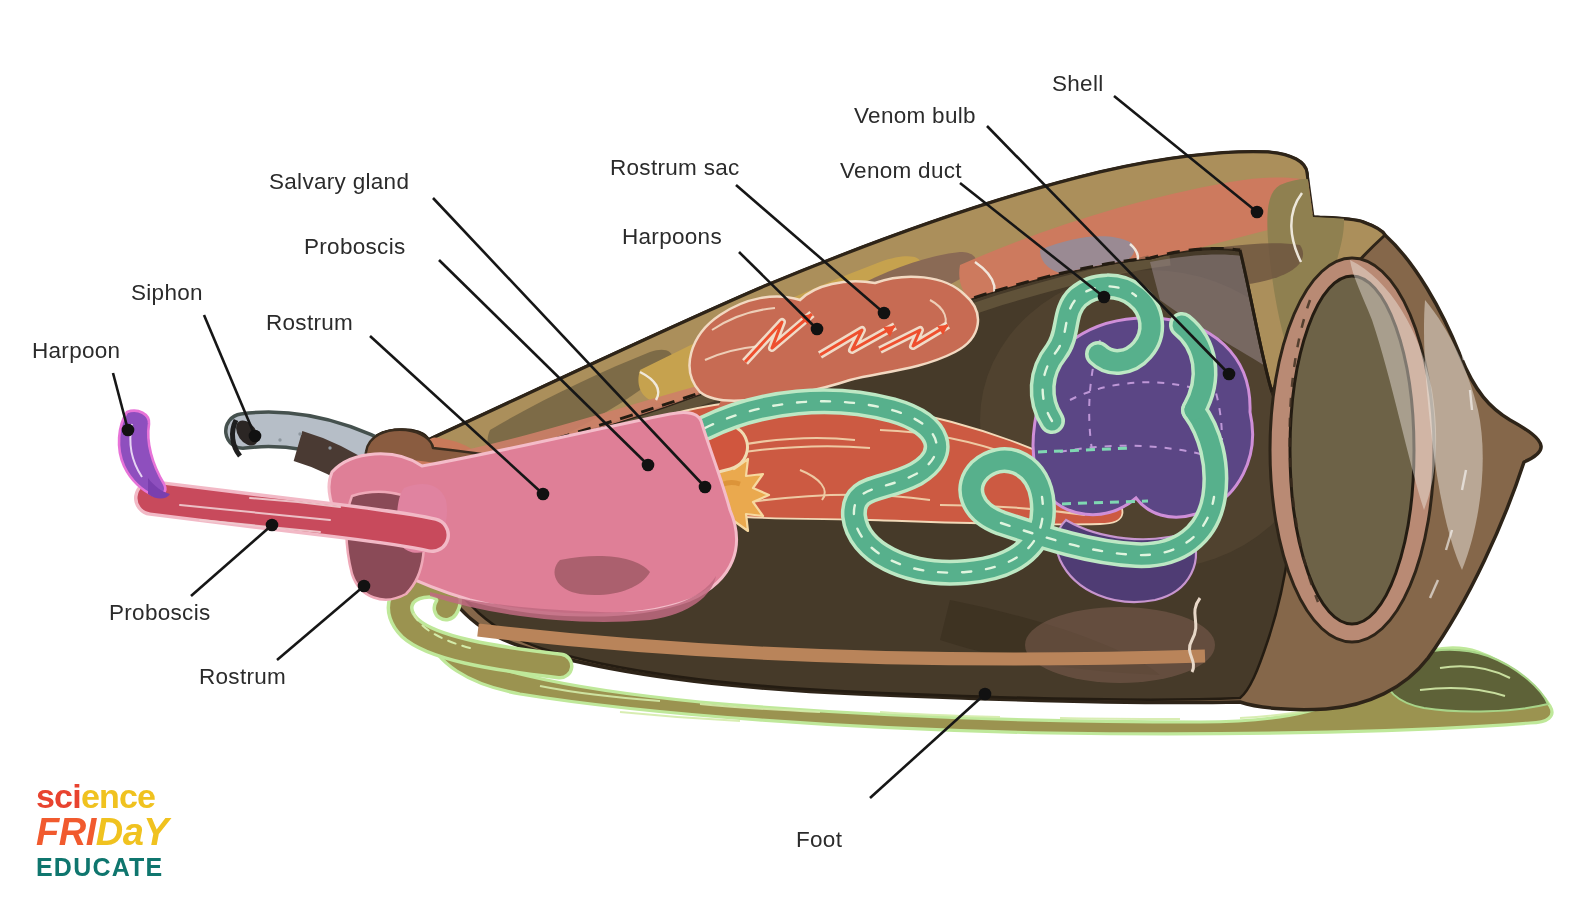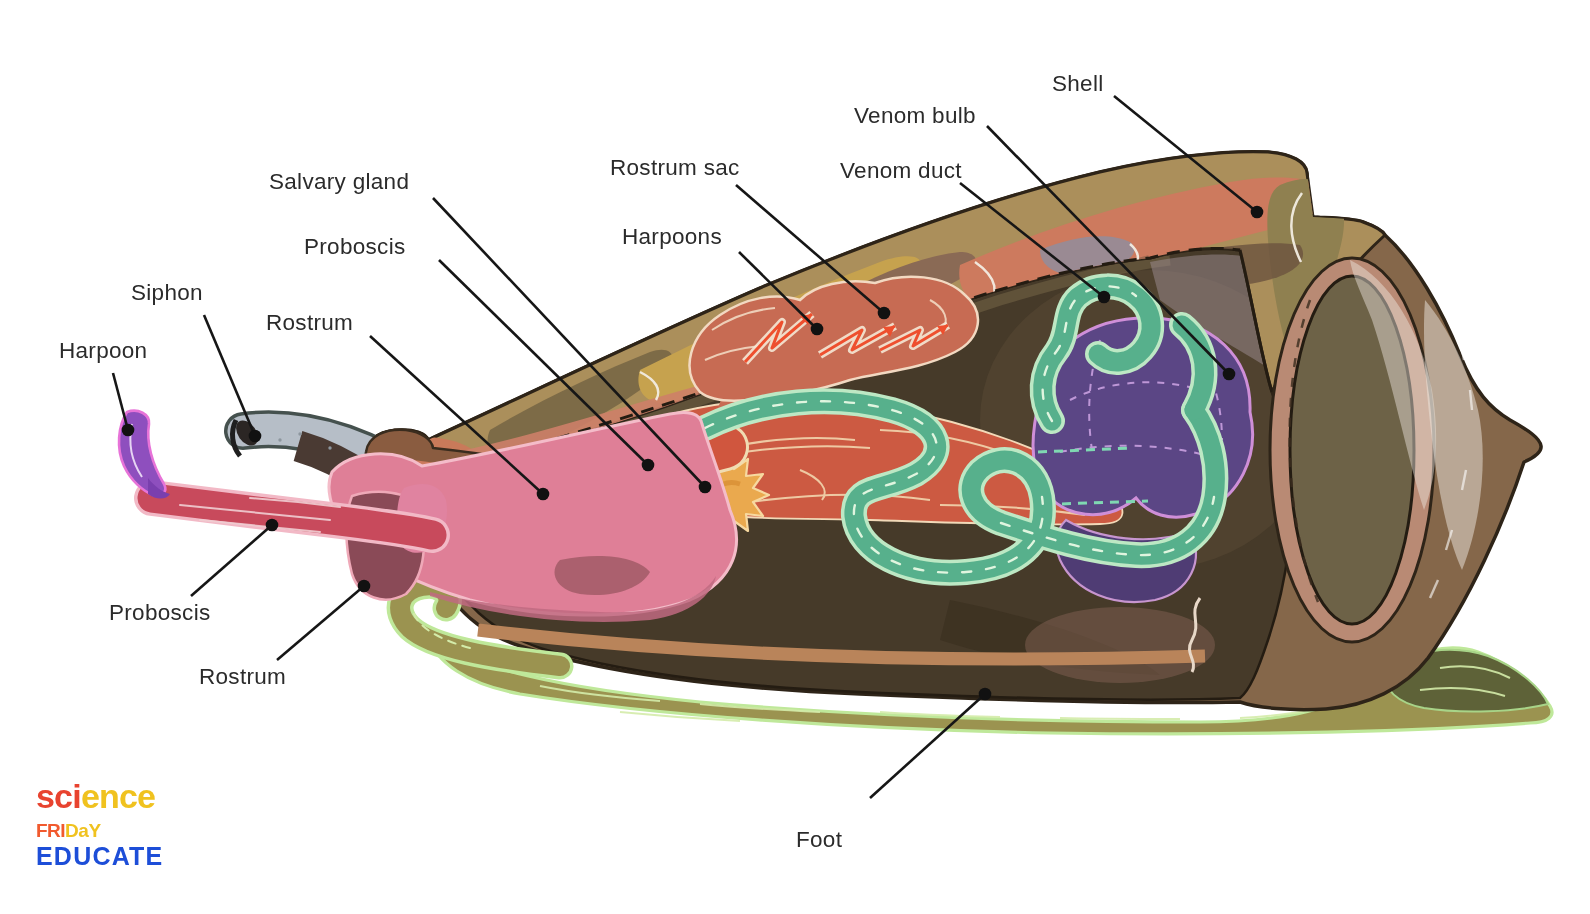--- a/index.html
+++ b/index.html
@@ -7,22 +7,22 @@
     position:relative;width:1590px;height:914px;background:#ffffff;
     overflow:hidden;font-family:"Liberation Sans",sans-serif;
   }
   .stage svg{position:absolute;left:0;top:0;}
   .dlabel{
     position:absolute;font-size:22.5px;color:#2b2b2b;white-space:nowrap;
     letter-spacing:.3px;line-height:1.1;
   }
   .logo{position:absolute;left:36px;top:779px;font-weight:bold;line-height:1;}
   .logo .l1{font-size:34px;letter-spacing:-.8px;}
-  .logo .l2{font-size:19px;letter-spacing:-.5px;margin-top:8px;}
-  .logo .l3{font-size:25px;letter-spacing:1.2px;margin-top:4px;color:#1d4ed8;}
+  .logo .l2{font-size:38px;letter-spacing:-.5px;margin-top:0;font-style:italic;}
+  .logo .l3{font-size:25px;letter-spacing:1.2px;margin-top:4px;color:#0f766e;}
   .logo .red{color:#e8432f}
   .logo .orange{color:#f15a2e}
   .logo .yellow{color:#f0c21f}
 </style>
 </head>
 <body>
 
 <div class="stage">
 
 <svg width="1590" height="914" viewBox="0 0 1590 914">
@@ -279,21 +279,21 @@
 
 <div class="dlabel" style="left:1052px;top:72px">Shell</div>
 <div class="dlabel" style="left:854px;top:104px">Venom bulb</div>
 <div class="dlabel" style="left:840px;top:159px">Venom duct</div>
 <div class="dlabel" style="left:610px;top:156px">Rostrum sac</div>
 <div class="dlabel" style="left:622px;top:225px">Harpoons</div>
 <div class="dlabel" style="left:269px;top:170px">Salvary gland</div>
 <div class="dlabel" style="left:304px;top:235px">Proboscis</div>
 <div class="dlabel" style="left:131px;top:281px">Siphon</div>
 <div class="dlabel" style="left:266px;top:311px">Rostrum</div>
-<div class="dlabel" style="left:59px;top:339px">Harpoon</div>
+<div class="dlabel" style="left:32px;top:339px">Harpoon</div>
 <div class="dlabel" style="left:109px;top:601px">Proboscis</div>
 <div class="dlabel" style="left:199px;top:665px">Rostrum</div>
 <div class="dlabel" style="left:796px;top:828px">Foot</div>
 
 <div class="logo">
   <div class="l1"><span class="red">sci</span><span class="yellow">ence</span></div>
   <div class="l2"><span class="orange">FRI</span><span class="yellow">DaY</span></div>
   <div class="l3">EDUCATE</div>
 </div>
 

